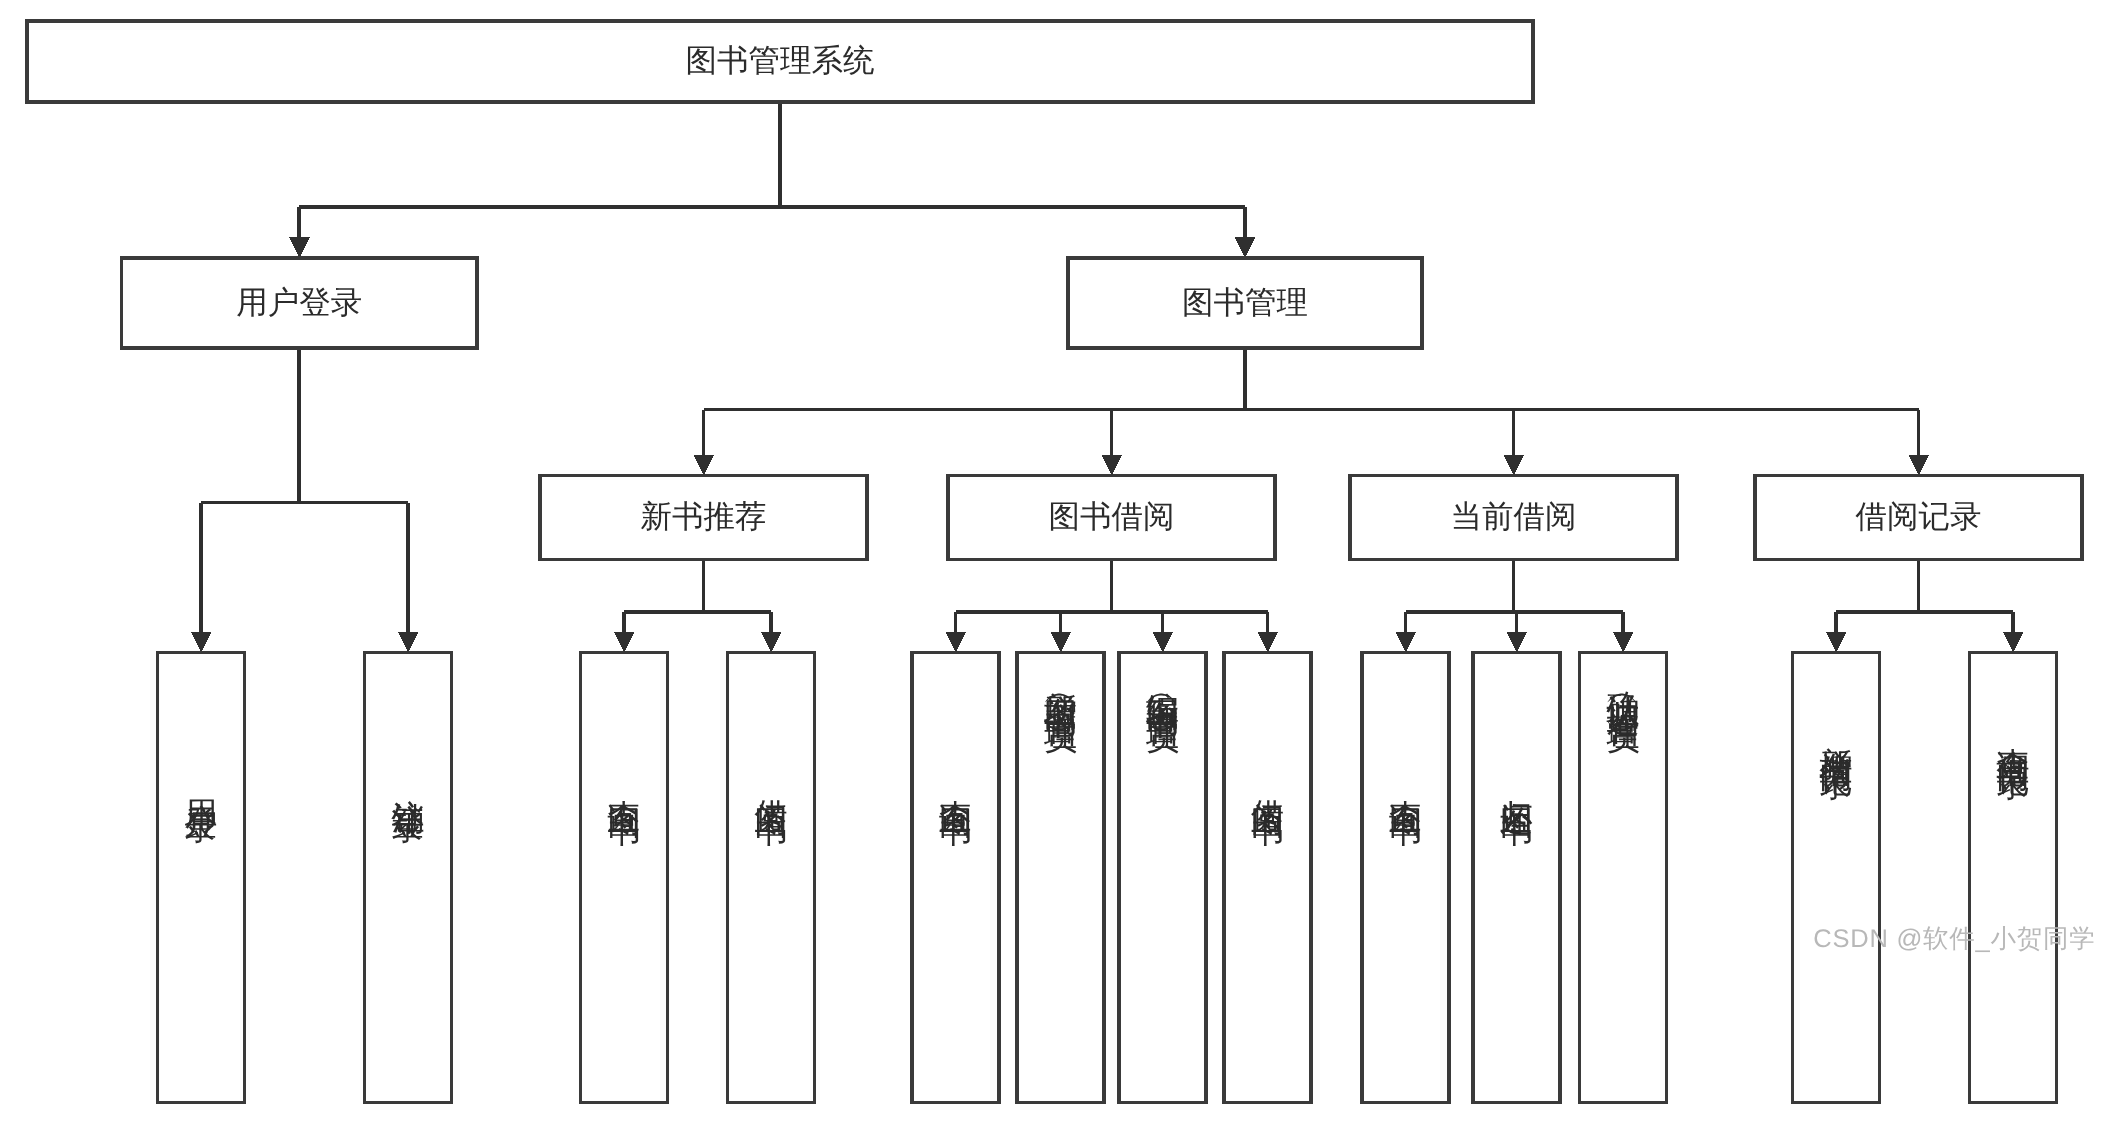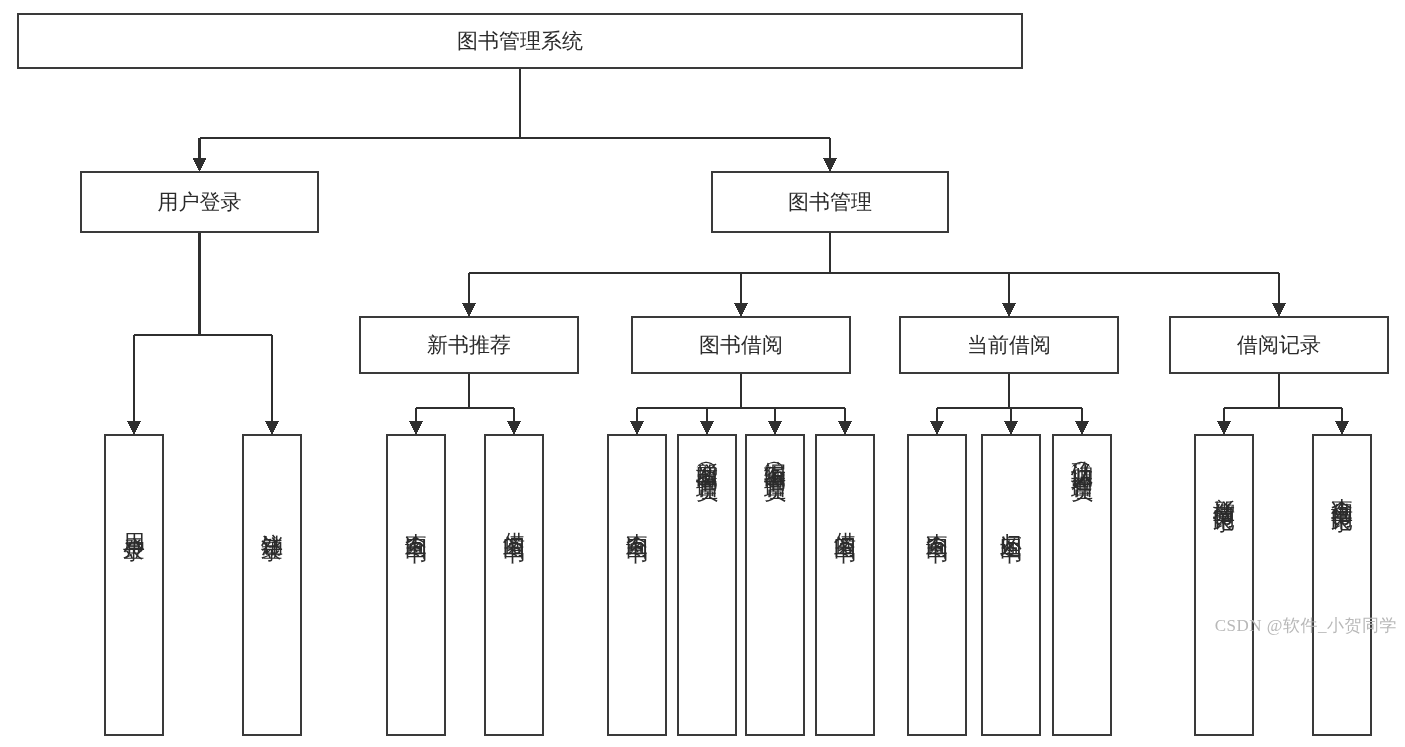--- a/index.html
+++ b/index.html
@@ -63,21 +63,21 @@
     font-size: 22px;
     line-height: 1;
     letter-spacing: 3px;
     color: #2b2b2b;
     white-space: nowrap;
   }
   .watermark {
     position: absolute;
     right: 8px;
     bottom: 6px;
-    font-family: Liberation Serif, serif;
+    font-family: Liberation Sans, sans-serif;
     font-size: 17px;
     color: #b8b8b8;
     white-space: nowrap;
     letter-spacing: 0.5px;
   }
 </style>
 </head>
 <body>
 
 <div id="diagram-root">

